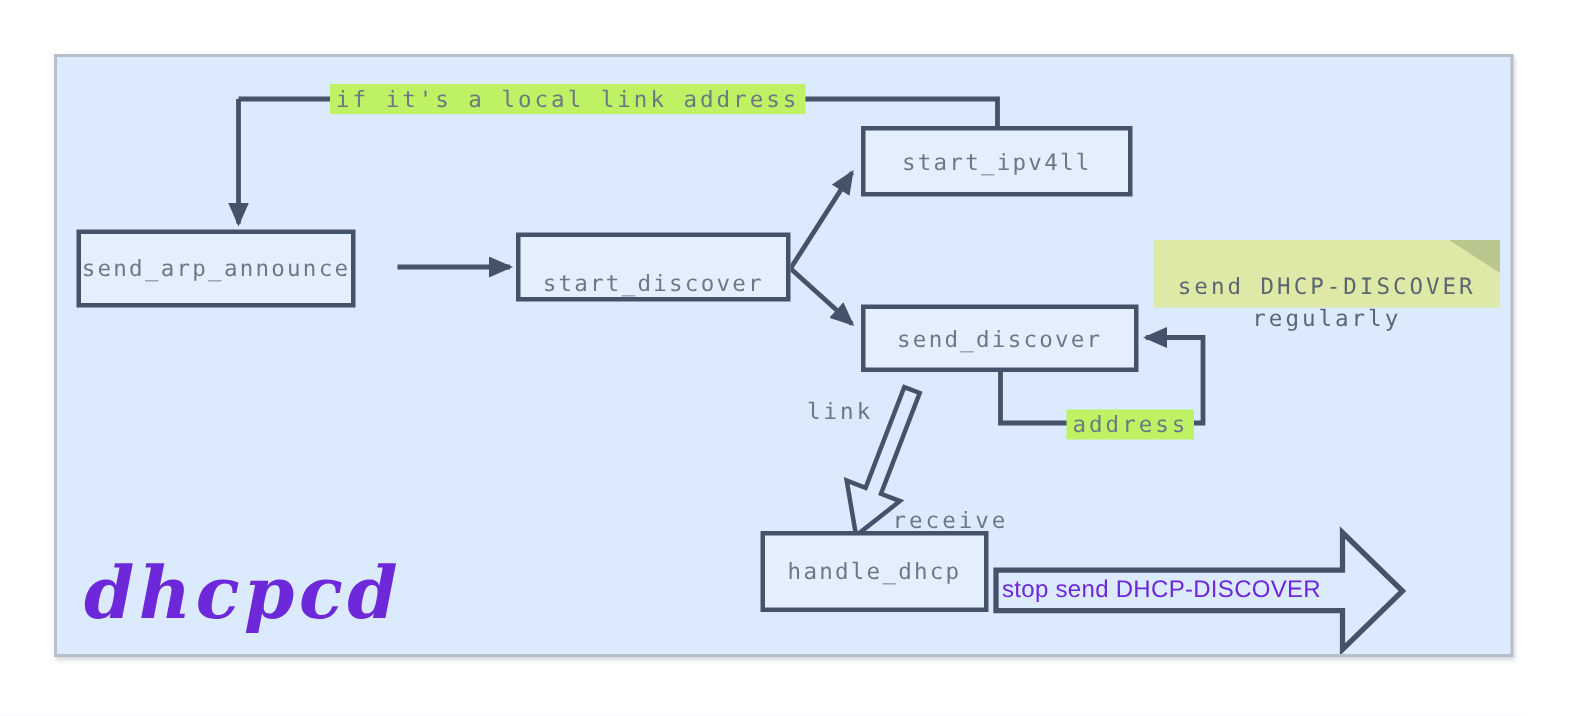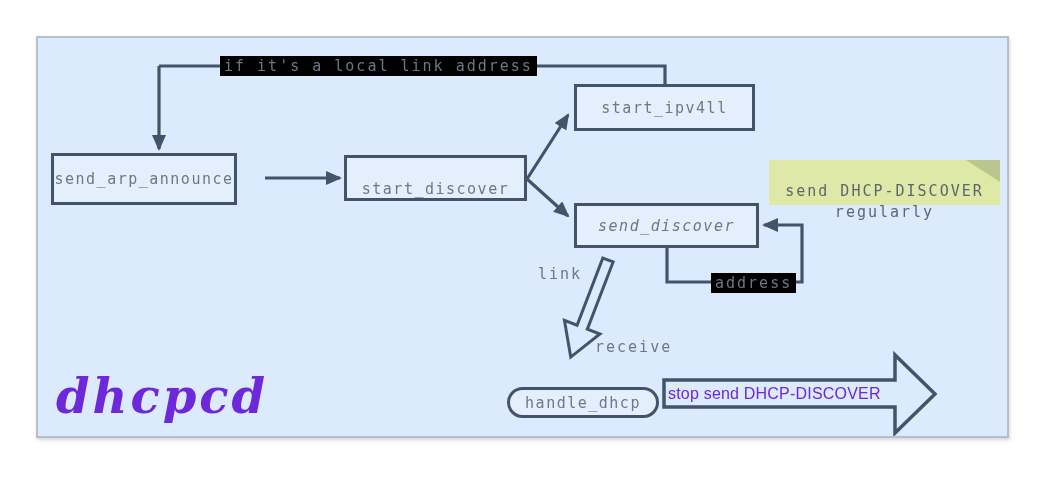--- a/index.html
+++ b/index.html
@@ -15,21 +15,21 @@
   .edges{position:absolute;left:0;top:0;width:969px;height:398px;}
   .node{
     position:absolute;box-sizing:border-box;border:3px solid #44536a;
     background:#e4effd;display:flex;align-items:center;justify-content:center;
     color:#6d7884;font-size:15px;letter-spacing:1.5px;white-space:nowrap;
   }
   .edge-label{
     position:absolute;color:#6d7884;font-size:15px;letter-spacing:2px;
     white-space:nowrap;line-height:20px;
   }
-  .masked{background:#000000;padding:0 4px;}
+  .masked{background:#bef264;padding:0 4px;}
   .note{
     position:absolute;left:731px;top:122px;width:231px;height:45px;
     background:#dee9a7;color:#5c6670;font-size:15px;letter-spacing:2px;
     text-align:center;line-height:21px;padding-top:21px;box-sizing:border-box;
   }
   .note-fold{
     position:absolute;top:0;right:0;width:34px;height:22px;
     background:#b9c68d;clip-path:polygon(0 0,100% 0,100% 100%);
   }
   .big-arrow-label{
@@ -74,24 +74,24 @@
 
     <div class="node" style="left:13px;top:115px;width:186px;height:52px;">
       <span>send_arp_announce</span>
     </div>
     <div class="node" style="left:306px;top:117px;width:183px;height:46px;align-items:flex-end;">
       <span>start_discover</span>
     </div>
     <div class="node" style="left:536px;top:46px;width:181px;height:47px;">
       <span>start_ipv4ll</span>
     </div>
-    <div class="node" style="left:536px;top:165px;width:185px;height:45px;font-style:italic;">
+    <div class="node" style="left:536px;top:165px;width:185px;height:45px;">
       <span>send_discover</span>
     </div>
-    <div class="node" style="left:469px;top:349px;width:152px;height:31px;border-radius:19px;">
+    <div class="node" style="left:469px;top:316px;width:152px;height:54px;">
       <span>handle_dhcp</span>
     </div>
 
     <div class="edge-label masked" style="left:182px;top:18px;">if it's a local link address</div>
     <div class="edge-label" style="left:500px;top:226px;">link</div>
     <div class="edge-label" style="left:557px;top:299px;">receive</div>
     <div class="edge-label masked" style="left:673px;top:235px;">address</div>
 
     <div class="note">
       <div>send DHCP-DISCOVER</div>

